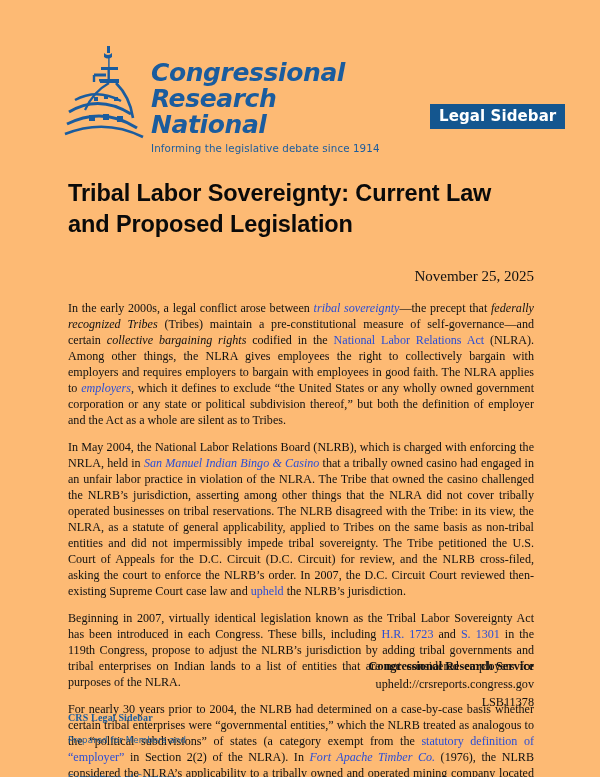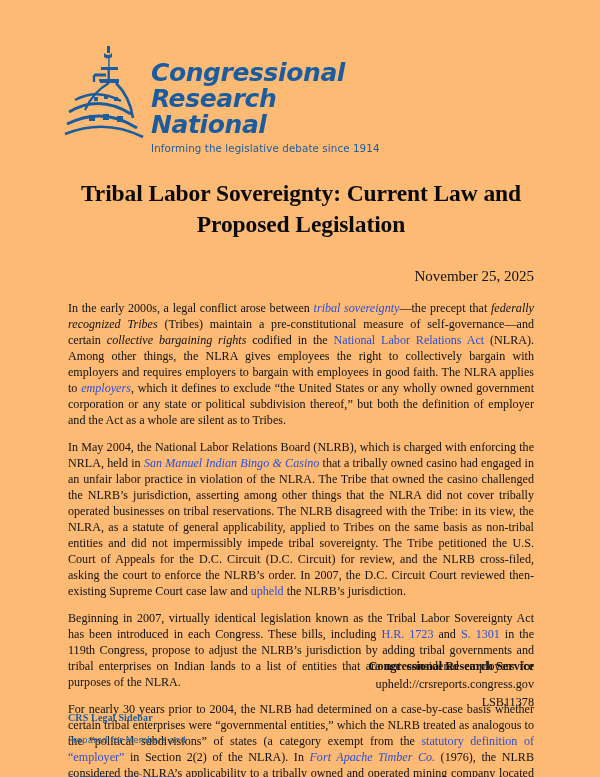--- a/index.html
+++ b/index.html
@@ -86,28 +86,27 @@
 
   
   .content {
     position: absolute;
     left: 68px;
     top: 178px;
     width: 466px;
   }
 
   .doc-title {
-    font-family: Liberation Serif, serif;
+    font-family: Liberation Sans, sans-serif;
     font-weight: bold;
     font-size: 23.5px;
     line-height: 31px;
     letter-spacing: -0.1px;
     margin: 0 0 0 0;
     color: #0a0a0a;
-    text-align: center;
   }
 
   .doc-date {
     font-family: "Liberation Serif", "DejaVu Serif", serif;
     font-size: 15px;
     line-height: 20px;
     margin: 26px 0 0 0;
     color: #111;
     text-align: right;
   }
@@ -248,20 +247,21 @@
         </svg>
       </div>
 
       <div class="logo-wordmark">
         <div class="logo-line">Congressional</div>
         <div class="logo-line">Research National</div>
         <div class="logo-tag">Informing the legislative debate since 1914</div>
       </div>
     </div>
 
+    <div class="sidebar-badge">Legal Sidebar</div>
   </div>
 
   <div class="content">
 
     <h1 class="doc-title">Tribal Labor Sovereignty: Current Law and Proposed Legislation</h1>
 
     <div class="doc-date">November 25, 2025</div>
 
     <p class="body-text first">In the early 2000s, a legal conflict arose between <span class="lnk ital">tribal sovereignty</span>—the precept that <span class="em">federally recognized Tribes</span> (Tribes) maintain a pre-constitutional measure of self-governance—and certain <span class="em">collective bargaining rights</span> codified in the <span class="lnk">National Labor Relations Act</span> (NLRA). Among other things, the NLRA gives employees the right to collectively bargain with employers and requires employers to bargain with employees in good faith. The NLRA applies to <span class="lnk ital">employers</span>, which it defines to exclude “the United States or any wholly owned government corporation or any state or political subdivision thereof,” but both the definition of employer and the Act as a whole are silent as to Tribes.</p>
     <p class="body-text">In May 2004, the National Labor Relations Board (NLRB), which is charged with enforcing the NRLA, held in <span class="lnk ital">San Manuel Indian Bingo &amp; Casino</span> that a tribally owned casino had engaged in an unfair labor practice in violation of the NLRA. The Tribe that owned the casino challenged the NLRB’s jurisdiction, asserting among other things that the NLRA did not cover tribally operated businesses on tribal reservations. The NLRB disagreed with the Tribe: in its view, the NLRA, as a statute of general applicability, applied to Tribes on the same basis as non-tribal entities and did not impermissibly impede tribal sovereignty. The Tribe petitioned the U.S. Court of Appeals for the D.C. Circuit (D.C. Circuit) for review, and the NLRB cross-filed, asking the court to enforce the NLRB’s order. In 2007, the D.C. Circuit Court reviewed then-existing Supreme Court case law and <span class="lnk">upheld</span> the NLRB’s jurisdiction.</p>

